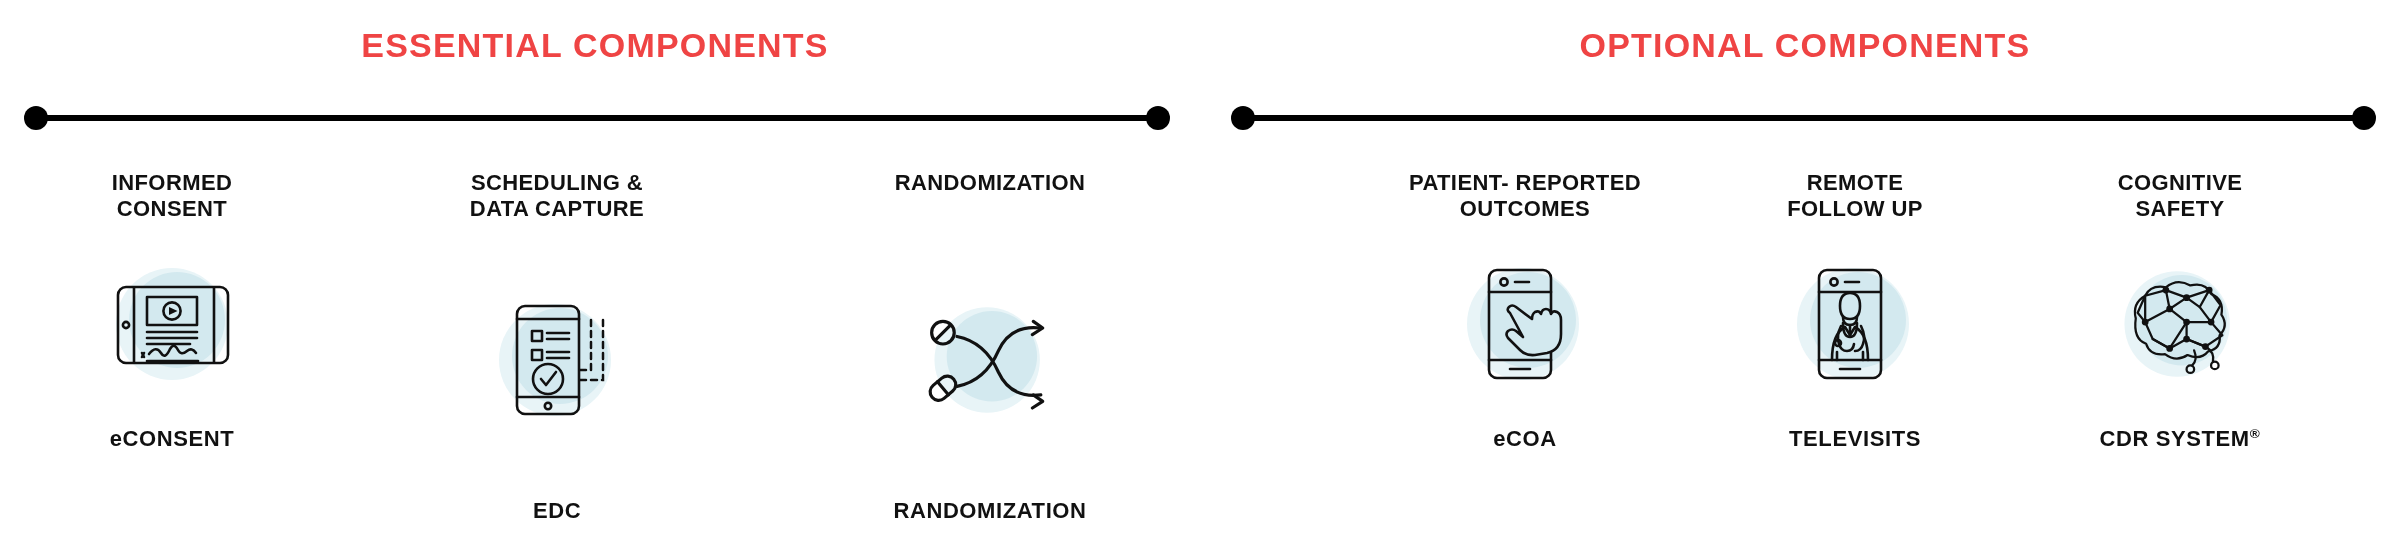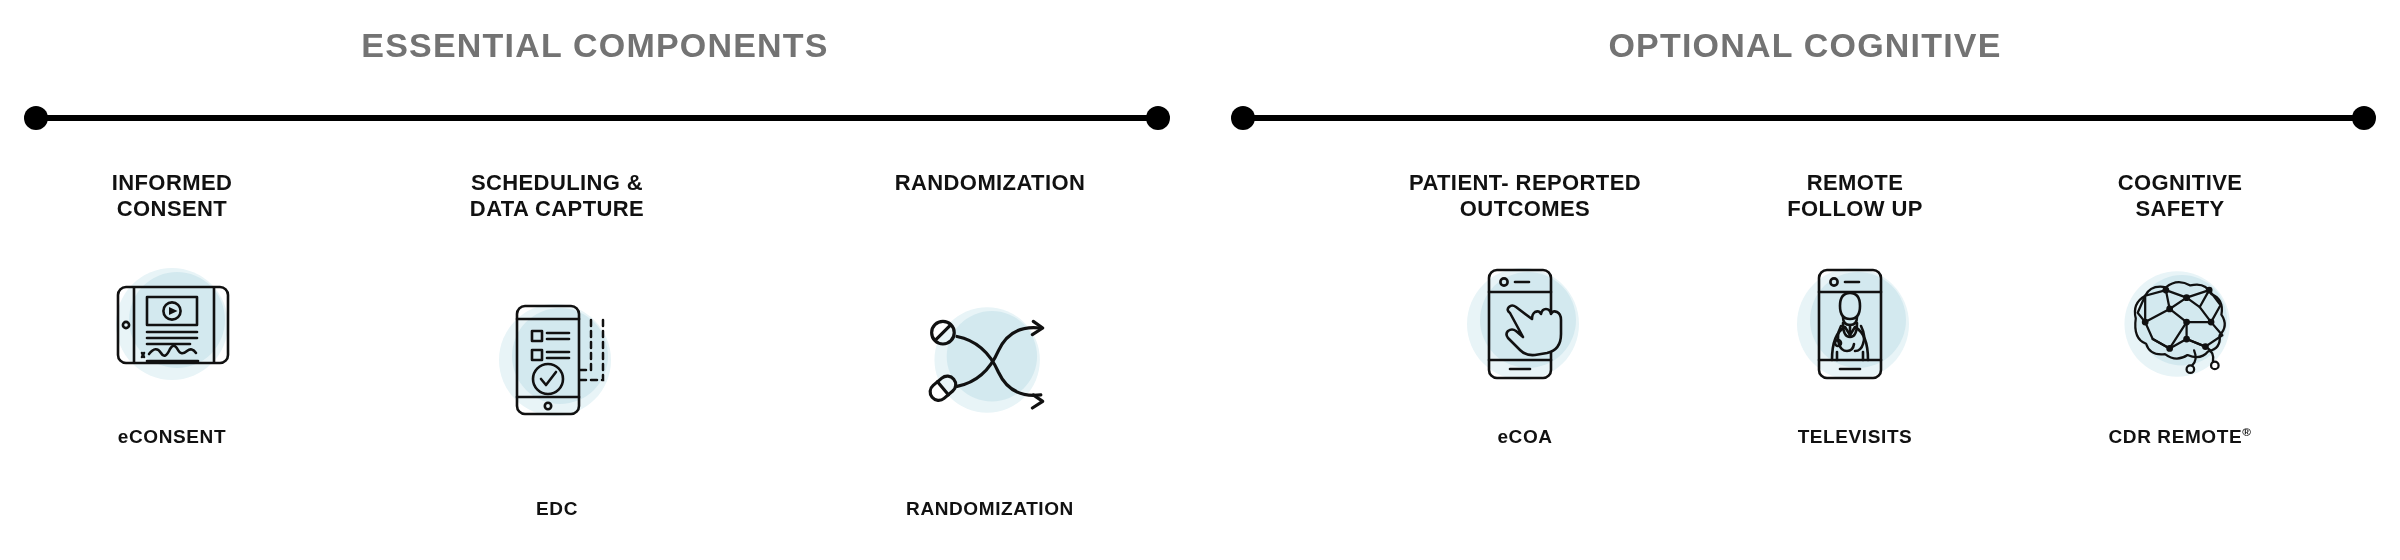--- a/index.html
+++ b/index.html
@@ -23,21 +23,21 @@
   }
 
   
   .section-head {
     position: absolute;
     top: 26px;
     text-align: center;
     font-size: 34px;
     font-weight: 700;
     letter-spacing: 1.2px;
-    color: #737373;
+    color: #ef4444;
     white-space: nowrap;
   }
   .section-head.essential { left: 40px; width: 1110px; }
   .section-head.optional  { left: 1250px; width: 1110px; }
 
   .rule {
     position: absolute;
     top: 115px;
     height: 6px;
     background: #000000;
@@ -82,41 +82,41 @@
     width: 160px;
     height: 160px;
     position: relative;
     display: flex;
     align-items: center;
     justify-content: center;
   }
   .icon-wrap svg { display: block; }
   .col-bottom-label {
     margin-top: 22px;
-    font-size: 19px;
+    font-size: 22px;
     font-weight: 700;
     letter-spacing: 0.6px;
     text-align: center;
     color: #111111;
     white-space: nowrap;
   }
   .col-bottom-label sup {
     font-size: 0.62em;
     vertical-align: super;
     line-height: 0;
   }
 </style>
 </head>
 <body>
 
 <div class="board">
 
   <div class="section-head essential">ESSENTIAL COMPONENTS</div>
 
-  <div class="section-head optional">OPTIONAL COGNITIVE</div>
+  <div class="section-head optional">OPTIONAL COMPONENTS</div>
 
   <div class="rule essential"></div>
   <div class="dot e-left"></div>
   <div class="dot e-right"></div>
 
   <div class="rule optional"></div>
   <div class="dot o-left"></div>
   <div class="dot o-right"></div>
 
   <div class="col" style="left: 12px;">
@@ -294,16 +294,16 @@
           <circle cx="92" cy="96" r="2.4" fill="#111111"></circle>
           <circle cx="112" cy="104" r="2.4" fill="#111111"></circle>
           <circle cx="74" cy="106" r="2.4" fill="#111111"></circle>
           <path d="M100 108 q4 10 -2 16"></path>
           <circle cx="96" cy="128" r="4"></circle>
           <path d="M112 104 q10 6 8 16"></path>
           <circle cx="122" cy="124" r="4"></circle>
         </g>
       </svg>
     </div>
-    <div class="col-bottom-label"><span>CDR REMOTE</span><sup>®</sup></div>
+    <div class="col-bottom-label"><span>CDR SYSTEM</span><sup>®</sup></div>
   </div>
 
 </div>
 
 </body></html>

